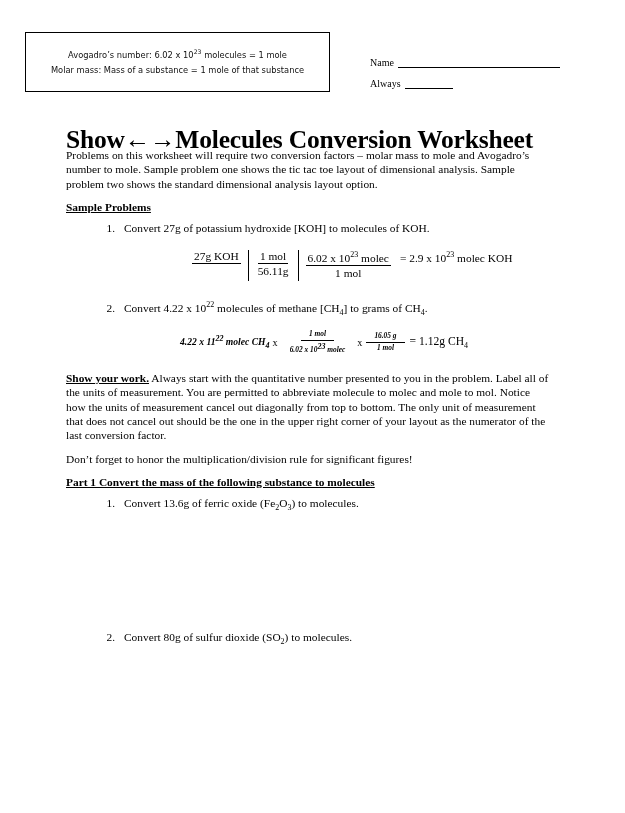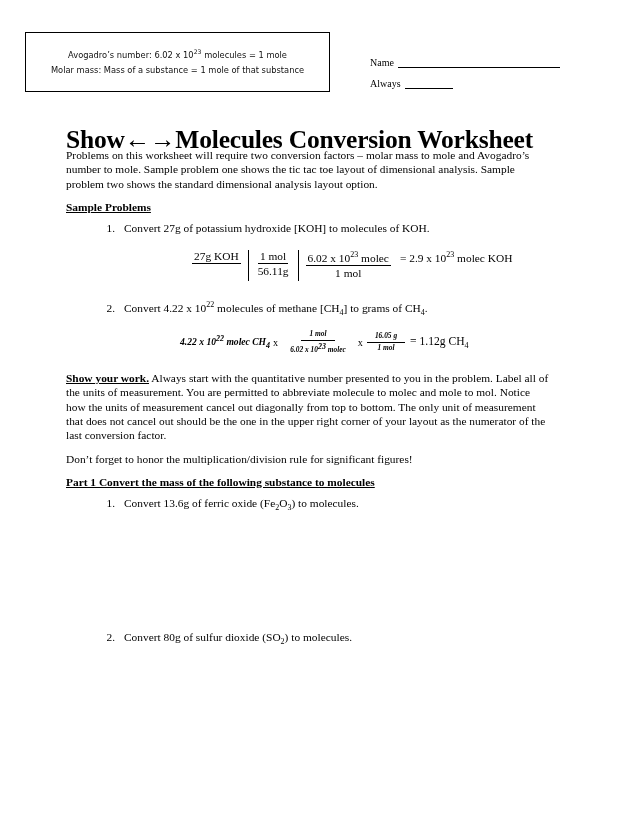--- a/index.html
+++ b/index.html
@@ -270,21 +270,21 @@
   </div>
   <div class="tdiv"></div>
   <div class="tcell">
     <span class="tnum"><span>6.02 x 10</span><sup>23</sup><span> molec</span></span>
     <span class="tden">1 mol</span>
   </div>
   <div id="calc1-result"><span>= 2.9 x 10</span><sup>23</sup><span> molec KOH</span></div>
 </div>
 
 <div id="calc2">
-  <span class="ital"><span>4.22 x 10</span><sup>22</sup><span> molec CH</span><sub>4</sub></span>
+  <span class="ital"><span>4.22 x 11</span><sup>22</sup><span> molec CH</span><sub>4</sub></span>
   <span class="times">x</span>
   <span class="frac">
     <span class="fnum">1 mol</span>
     <span class="fden"><span>6.02 x 10</span><sup>23</sup><span> molec</span></span>
   </span>
   <span class="times">x</span>
   <span class="frac">
     <span class="fnum">16.05 g</span>
     <span class="fden">1 mol</span>
   </span>

